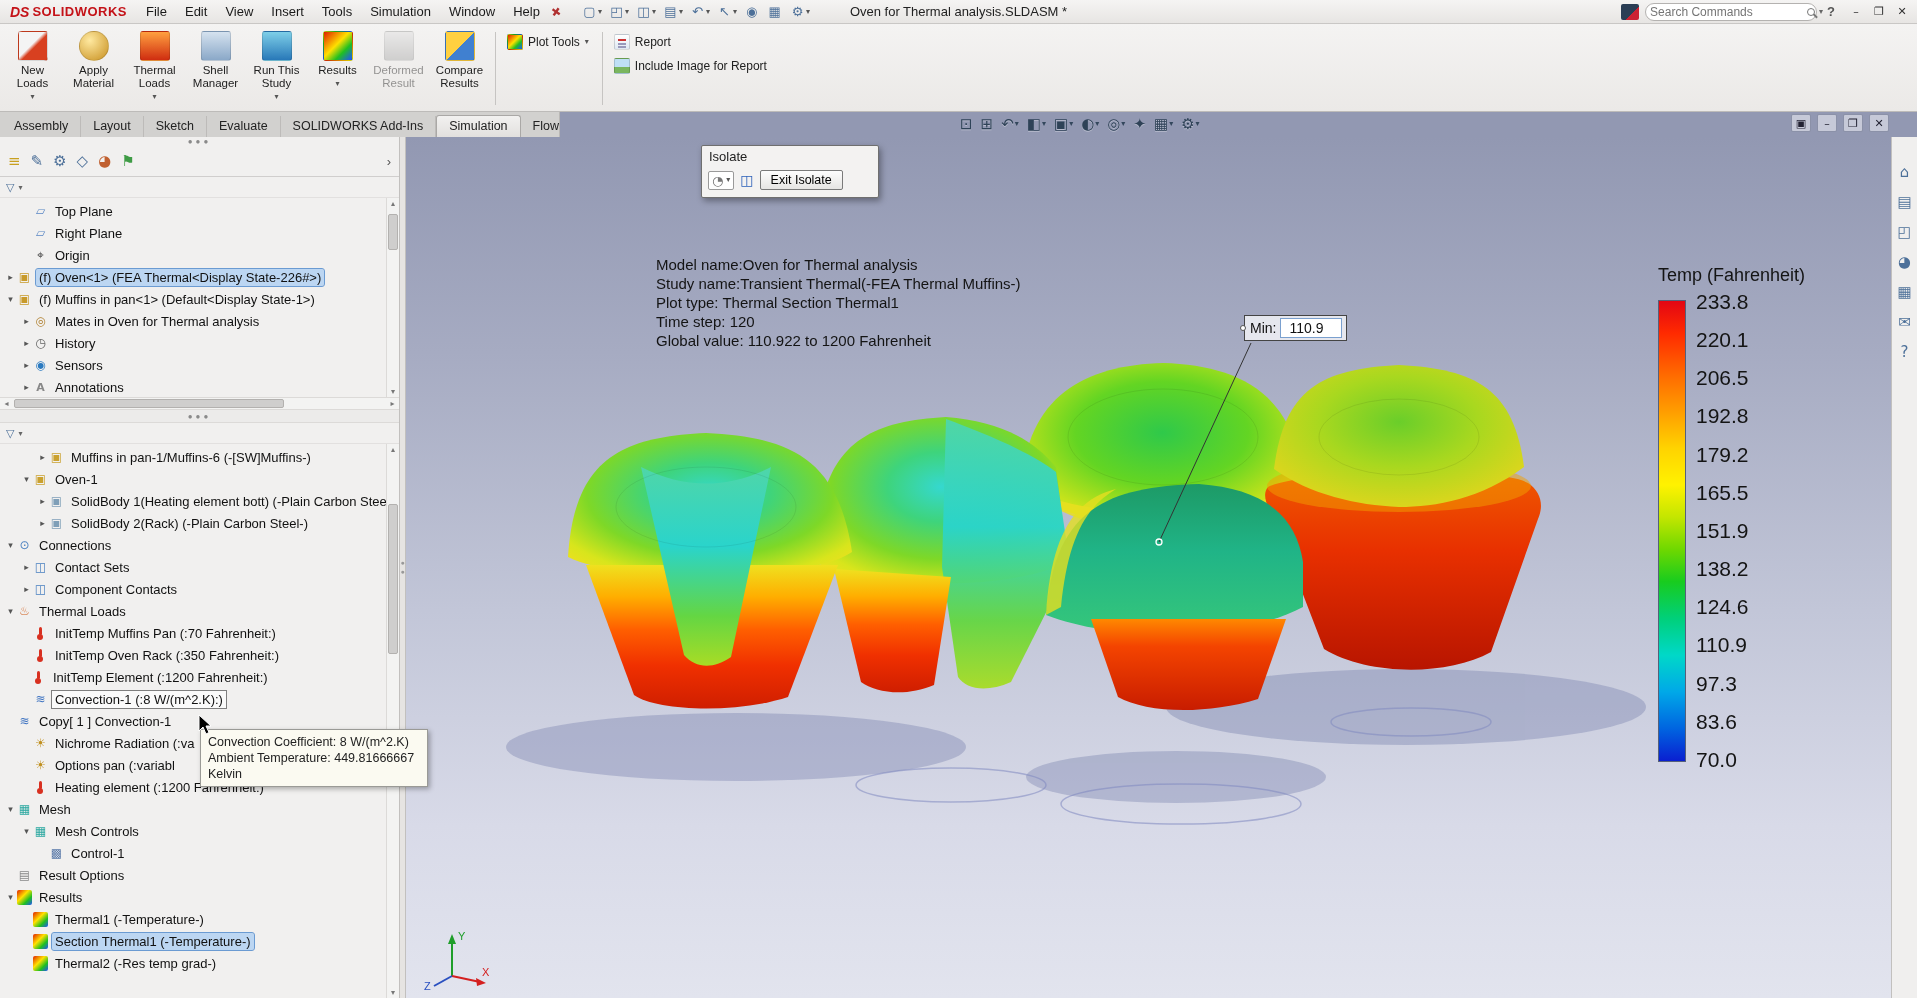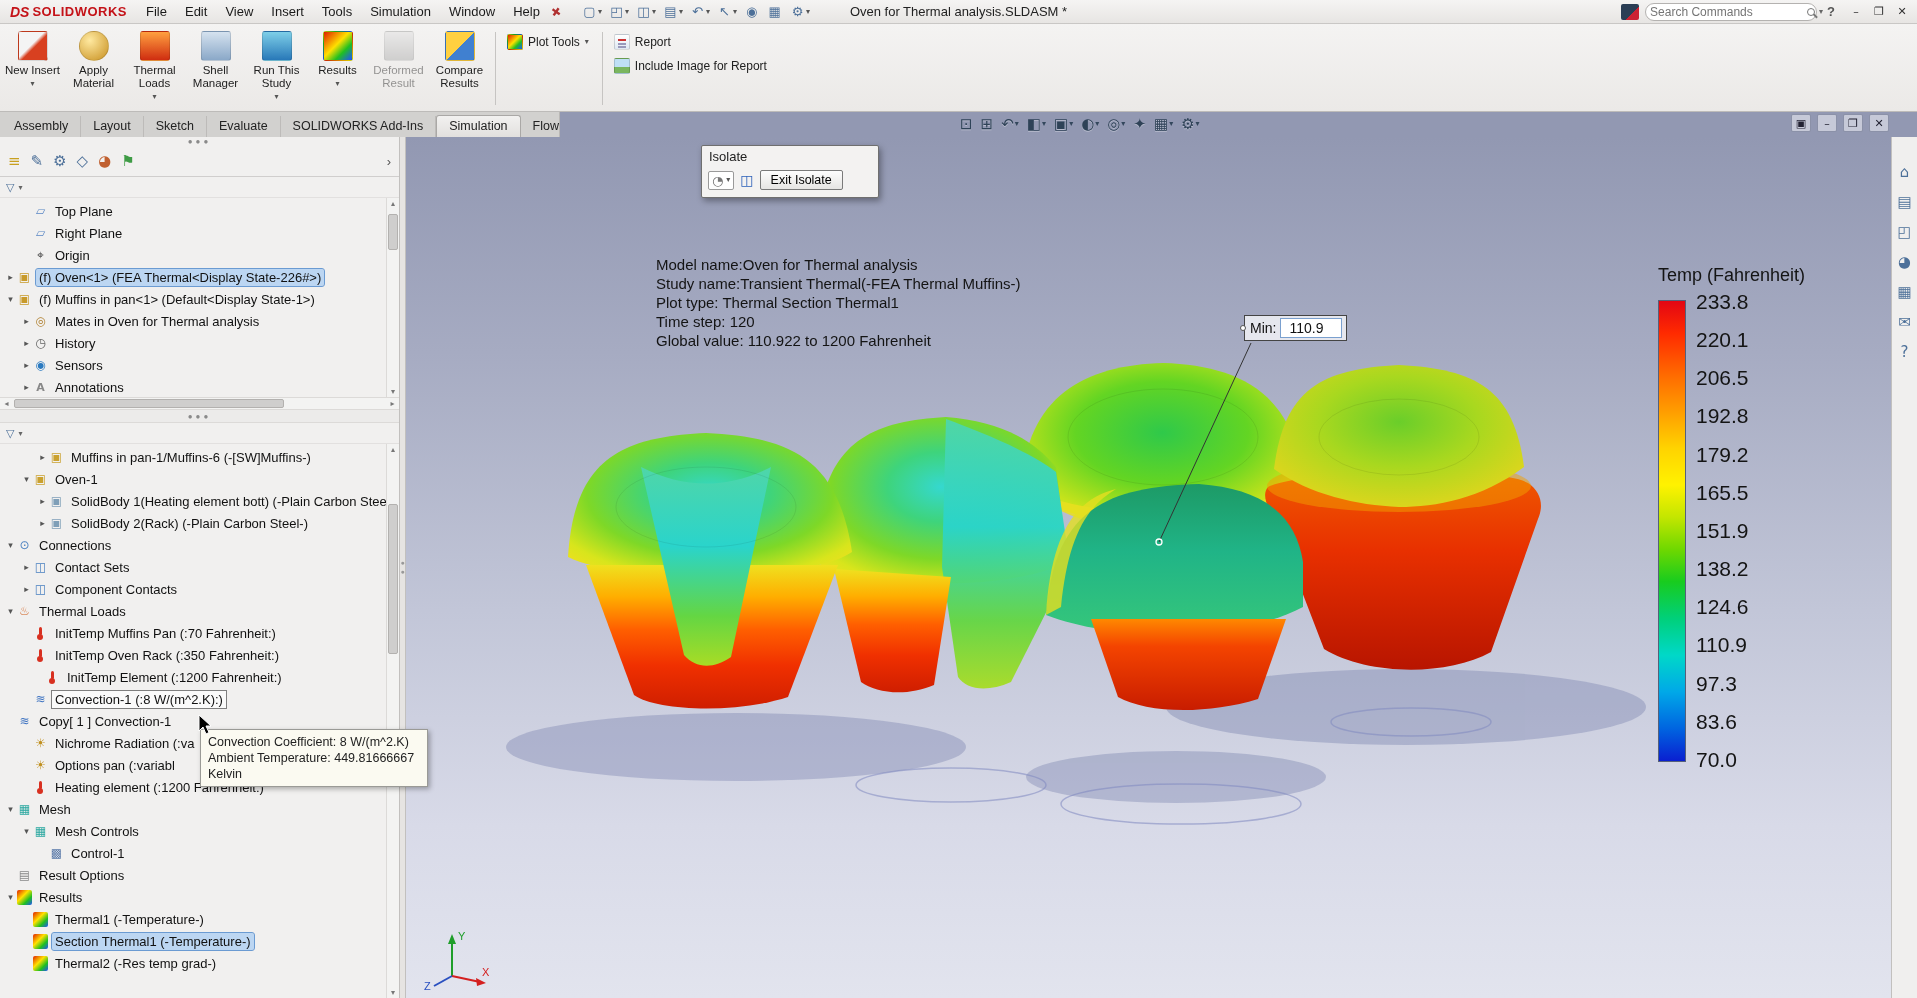--- a/index.html
+++ b/index.html
@@ -249,21 +249,21 @@
           <span class="winbtn">✕</span>
       </div>
     </div>
   </div>
 
   <div class="ribbon">
     <div class="rb-large">
 
         <div class="rbtn">
           <span class="ric ric-0"></span>
-          <span class="rlabel">New Insert</span>
+          <span class="rlabel">New Loads</span>
           <span class="caret">▾</span>
         </div>
 
         <div class="rbtn">
           <span class="ric ric-1"></span>
           <span class="rlabel">Apply Material</span>
 
         </div>
 
         <div class="rbtn">
@@ -543,21 +543,21 @@
             <span class="ti ic-thermo"></span>
             <span class="tlabel">InitTemp Muffins Pan (:70 Fahrenheit:)</span>
           </div>
 
           <div class="trow" style="padding-left: 20px;">
             <span class="arrow"></span>
             <span class="ti ic-thermo"></span>
             <span class="tlabel">InitTemp Oven Rack (:350 Fahrenheit:)</span>
           </div>
 
-          <div class="trow" style="padding-left: 32px; text-align: right;">
+          <div class="trow" style="padding-left: 18px; text-align: right;">
             <span class="arrow"></span>
             <span class="ti ic-thermo"></span>
             <span class="tlabel">InitTemp Element (:1200 Fahrenheit:)</span>
           </div>
 
           <div class="trow boxed" style="padding-left: 20px;">
             <span class="arrow"></span>
             <span class="ti ic-conv"></span>
             <span class="tlabel">Convection-1 (:8 W/(m^2.K):)</span>
           </div>

